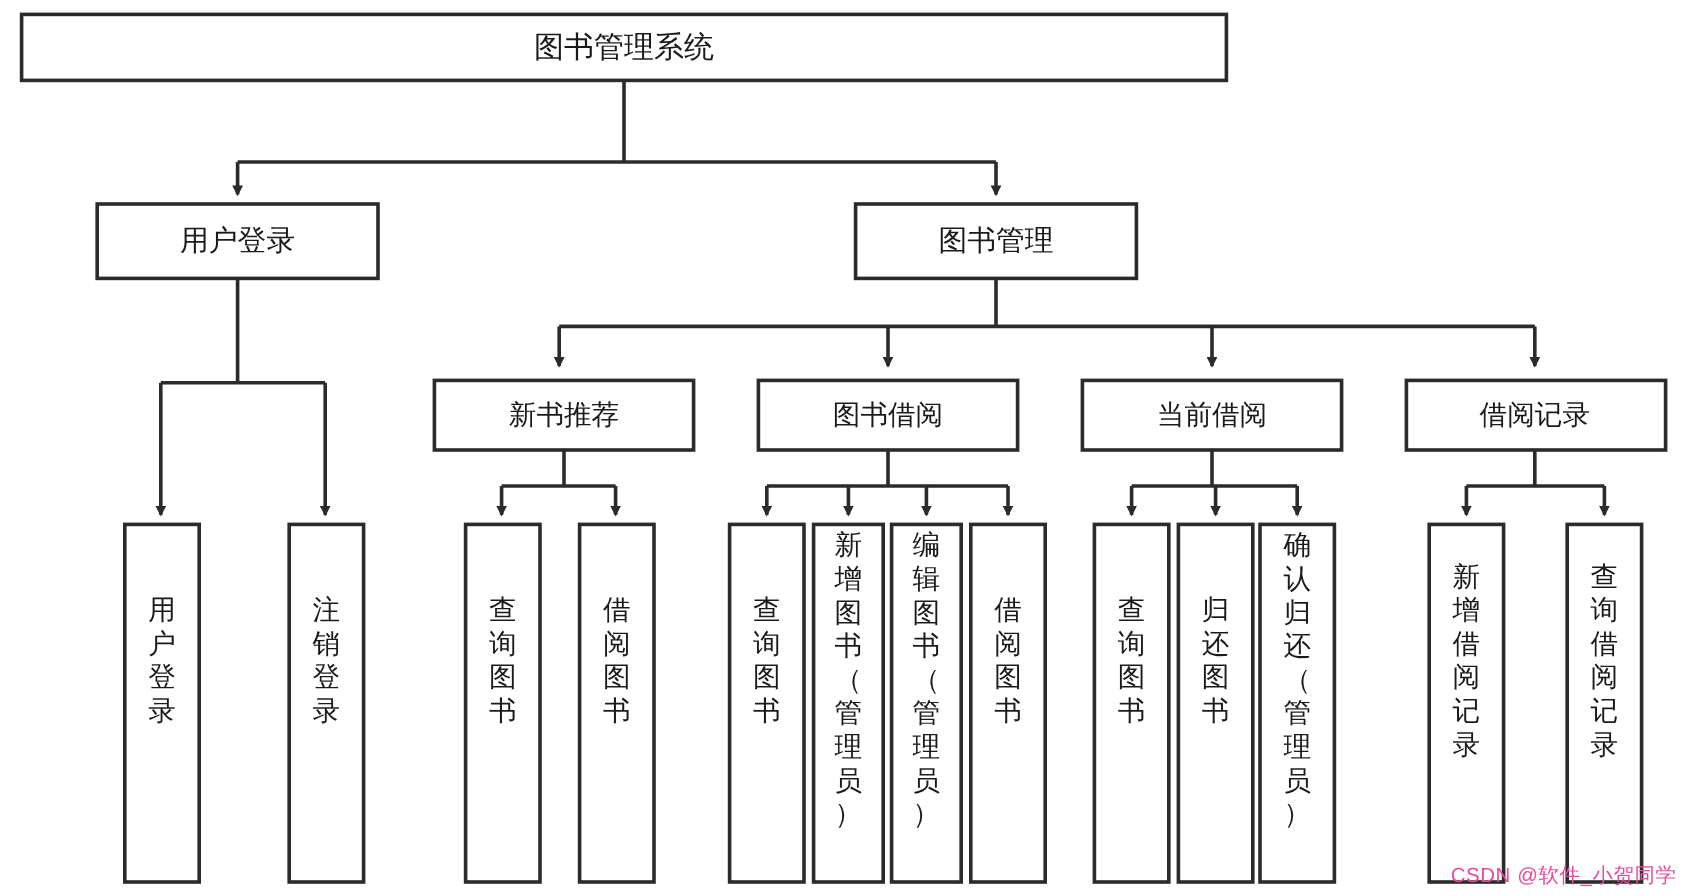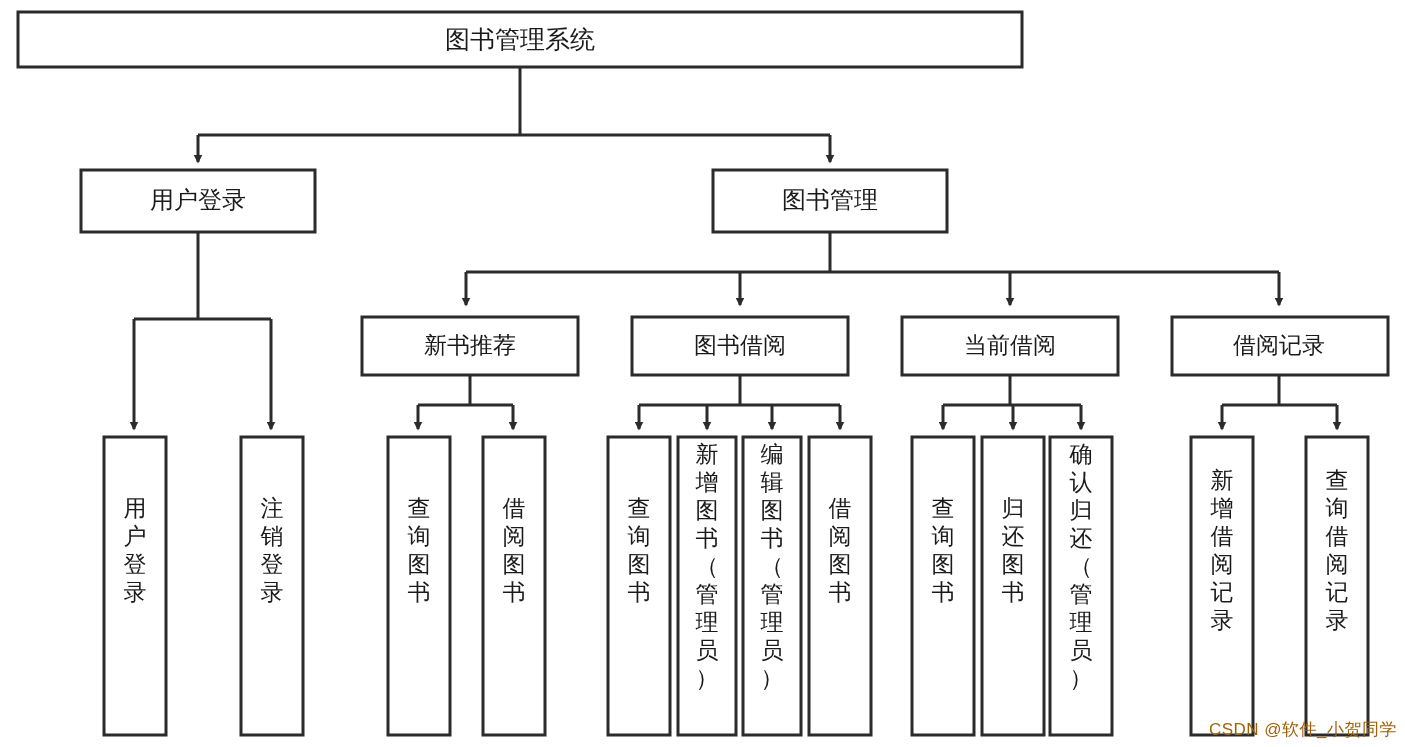--- a/index.html
+++ b/index.html
@@ -46,21 +46,21 @@
     stroke-width: 3;
     fill: none;
     stroke-linecap: butt;
   }
   .watermark {
     position: absolute;
     right: 8px;
     bottom: 6px;
     font-family: "Liberation Sans", "DejaVu Sans", sans-serif;
     font-size: 17px;
-    color: #a16207;
+    color: #ec4899;
     letter-spacing: 0.5px;
     white-space: nowrap;
     user-select: none;
   }
 </style>
 </head>
 <body>
 
 <svg id="diagram" viewBox="0 0 1405 747" xmlns="http://www.w3.org/2000/svg">
 

